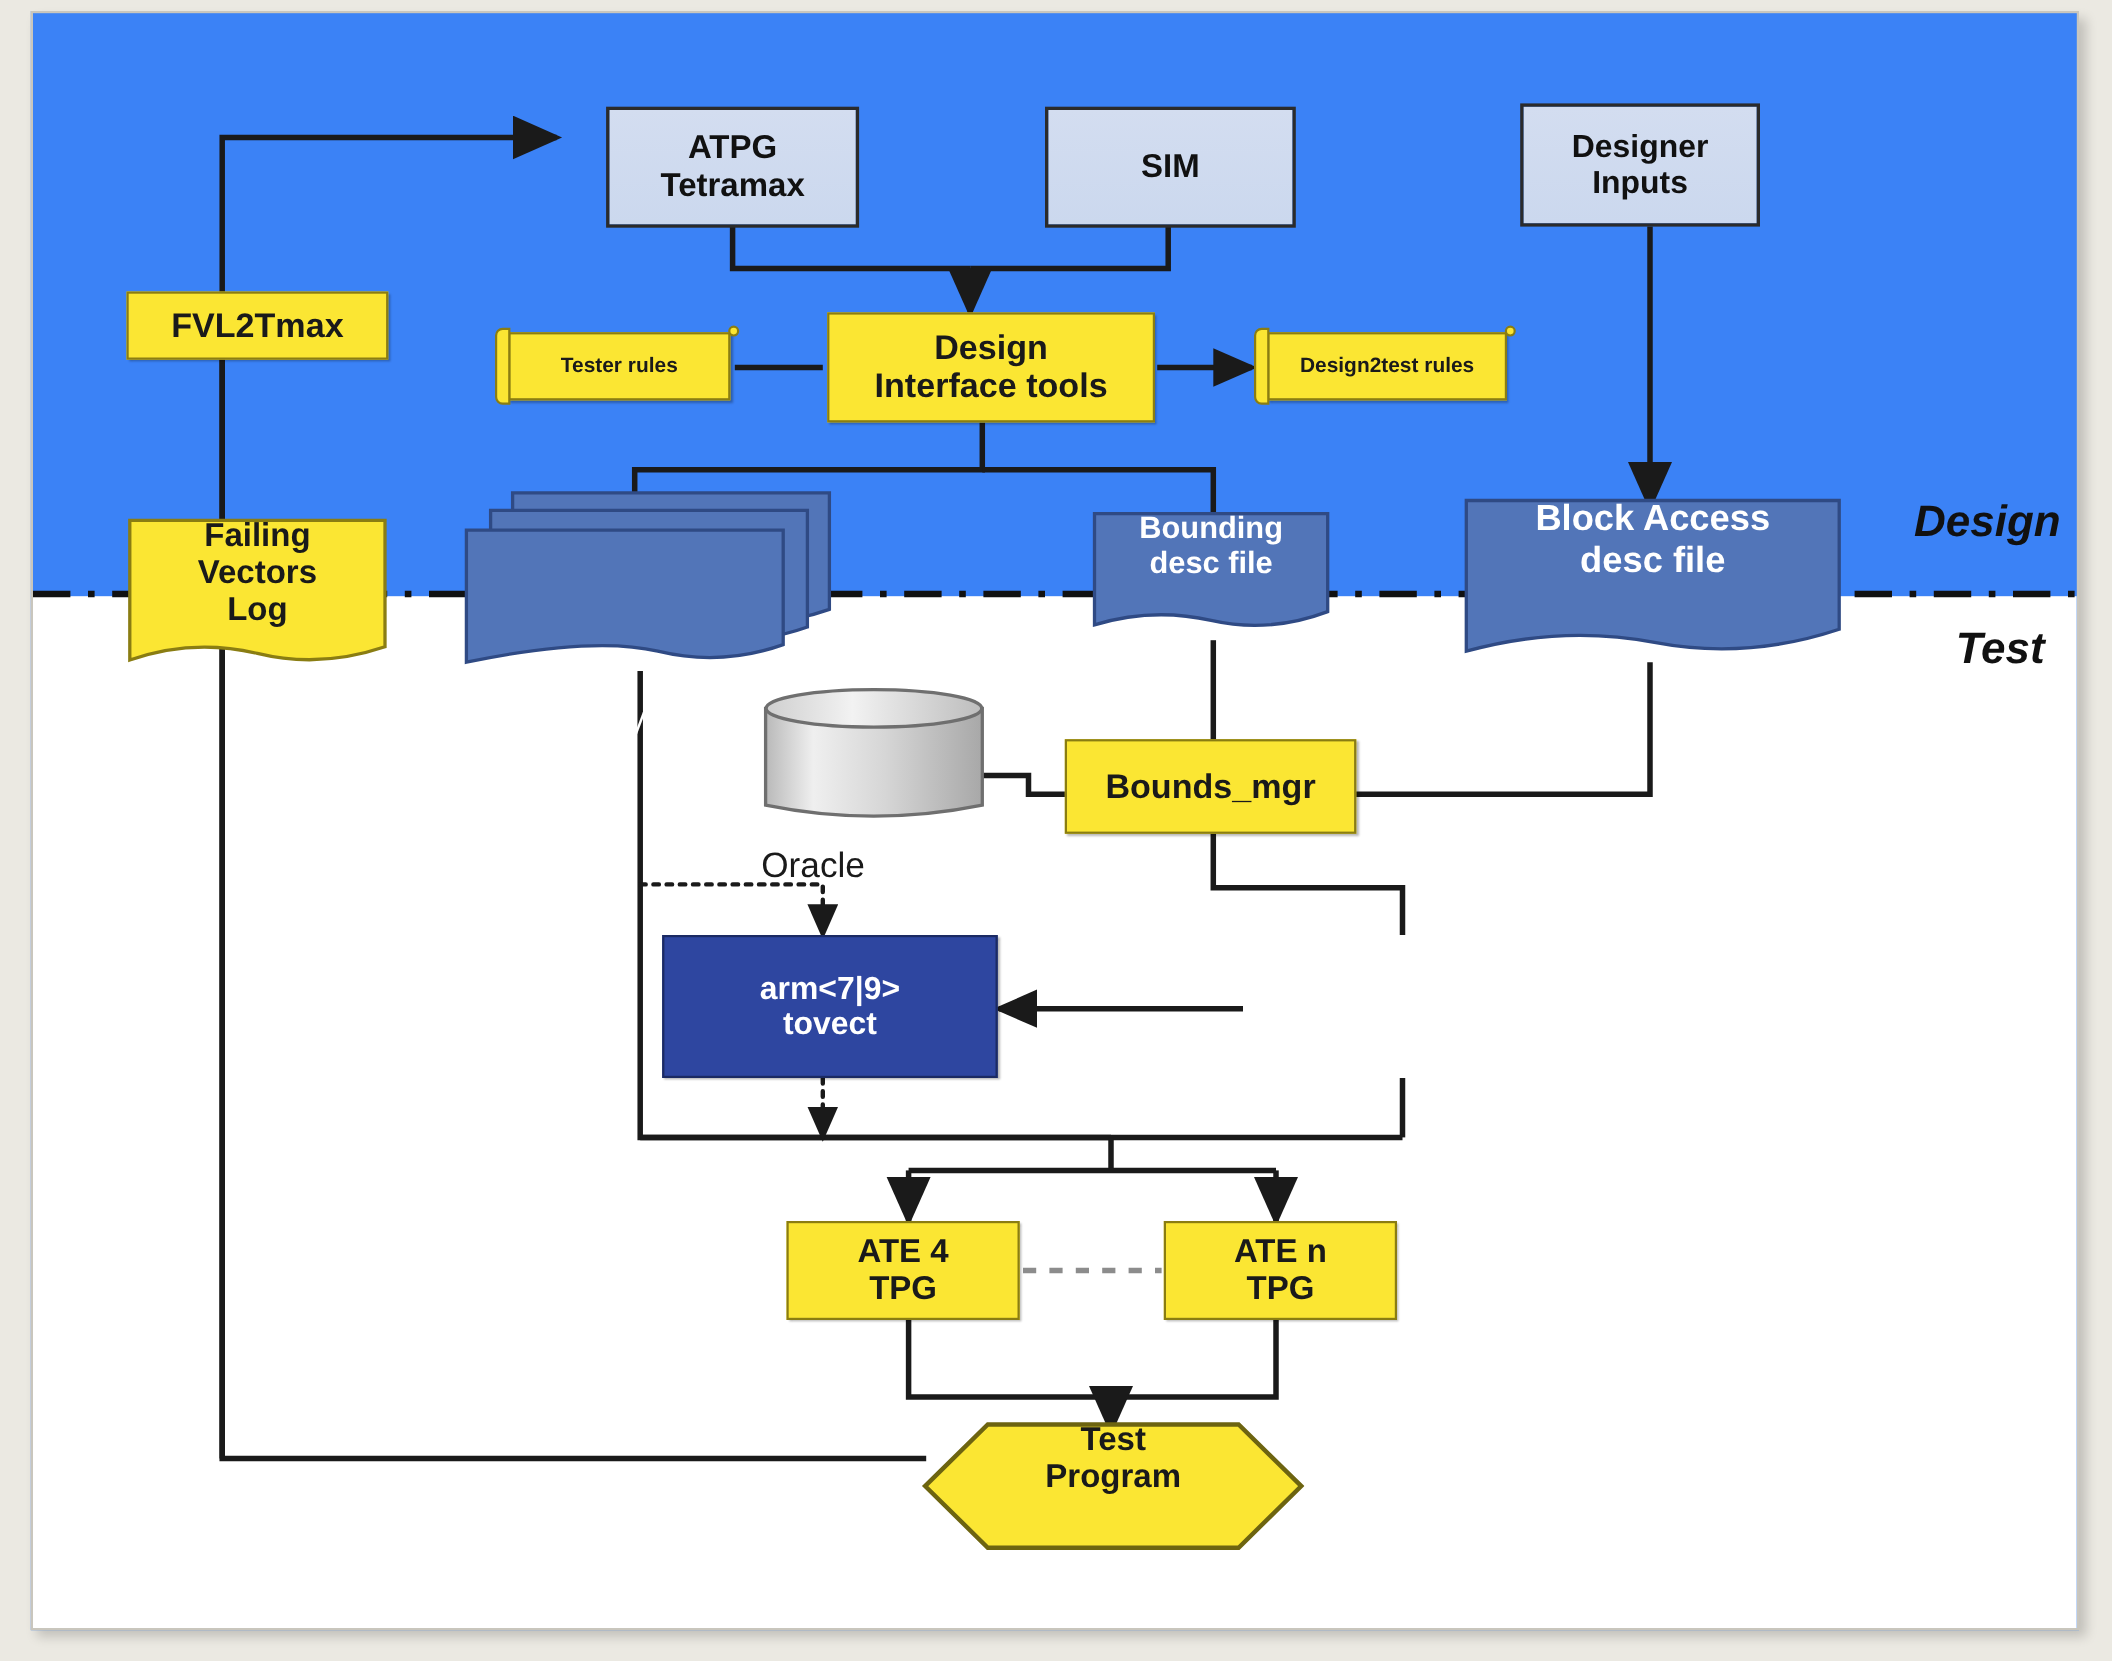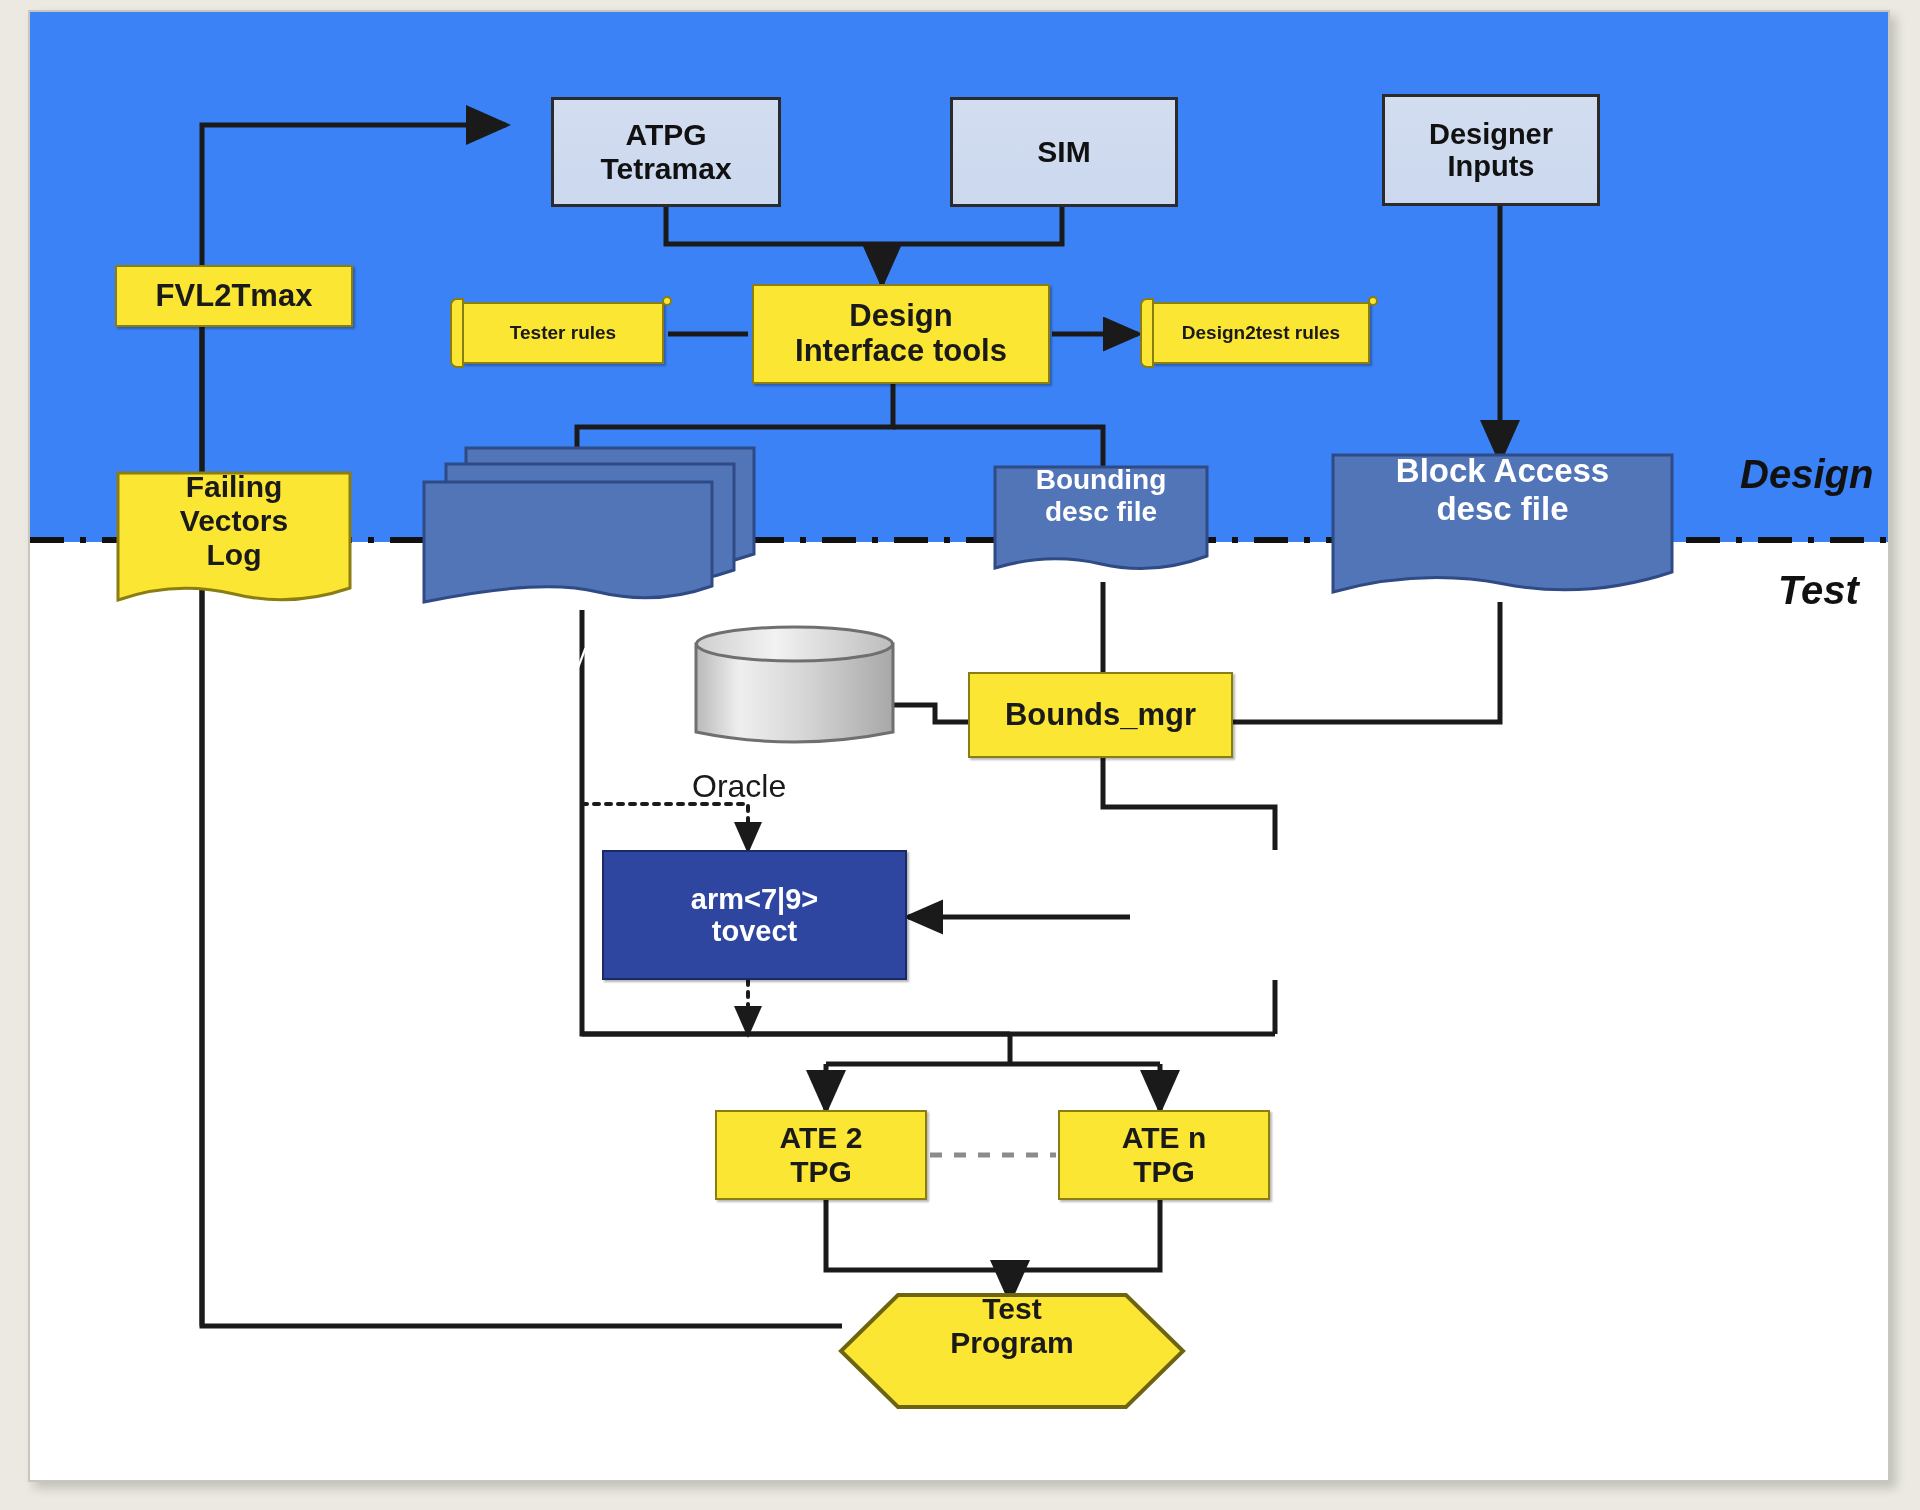--- a/index.html
+++ b/index.html
@@ -283,21 +283,21 @@
   <div class="node dark-blue-box" style="left:572px;top:838px;width:305px;height:130px;font-size:29px;">
     <div>
       <div>arm&lt;7|9&gt;</div>
       <div>tovect</div>
     </div>
   </div>
 
 
   <div class="node yellow-box" style="left:685px;top:1098px;width:212px;height:90px;font-size:30px;">
     <div>
-      <div>ATE 2</div>
+      <div>ATE 4</div>
       <div>TPG</div>
     </div>
   </div>
 
   <div class="node yellow-box" style="left:1028px;top:1098px;width:212px;height:90px;font-size:30px;">
     <div>
       <div>ATE n</div>
       <div>TPG</div>
     </div>
   </div>

